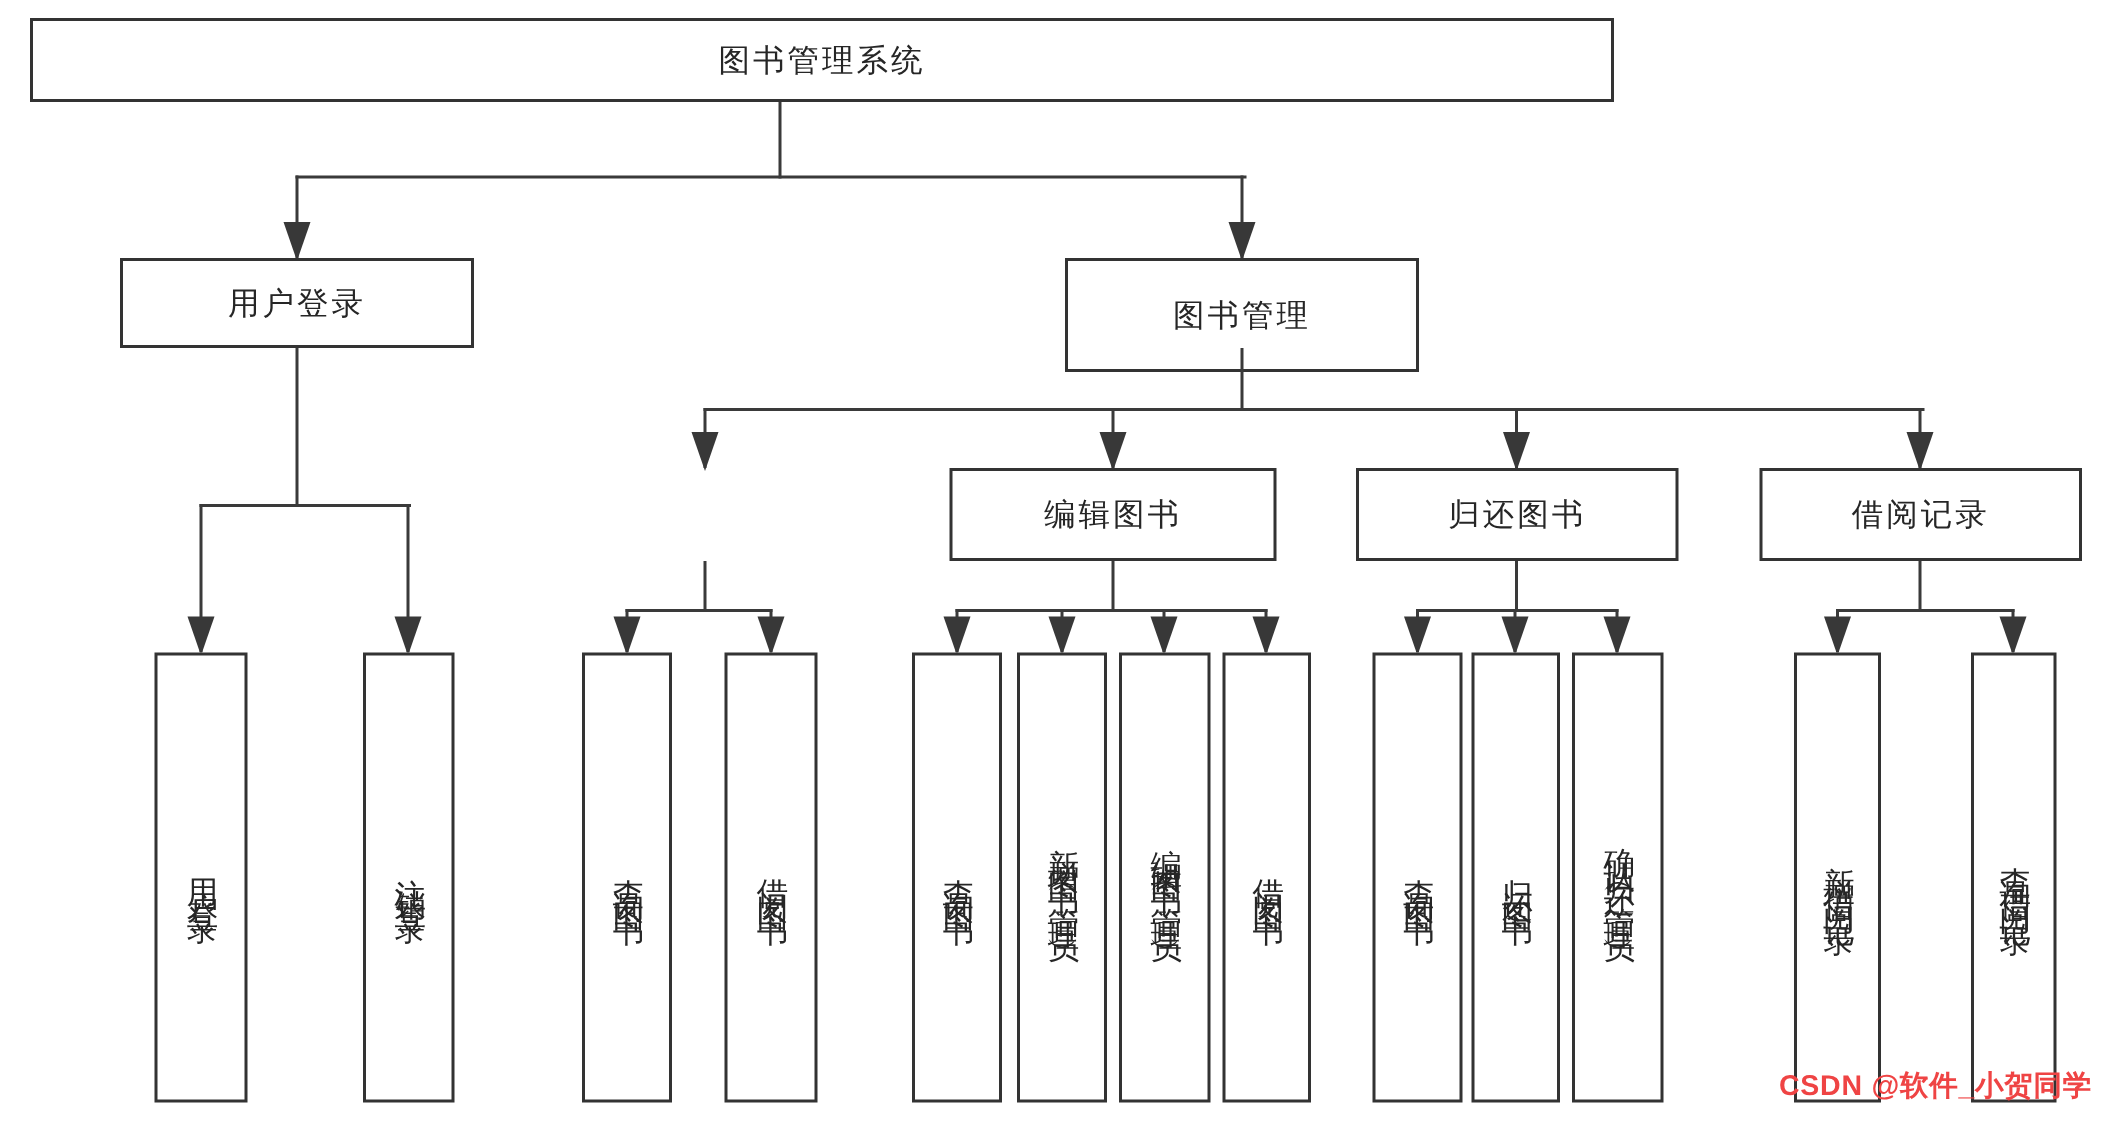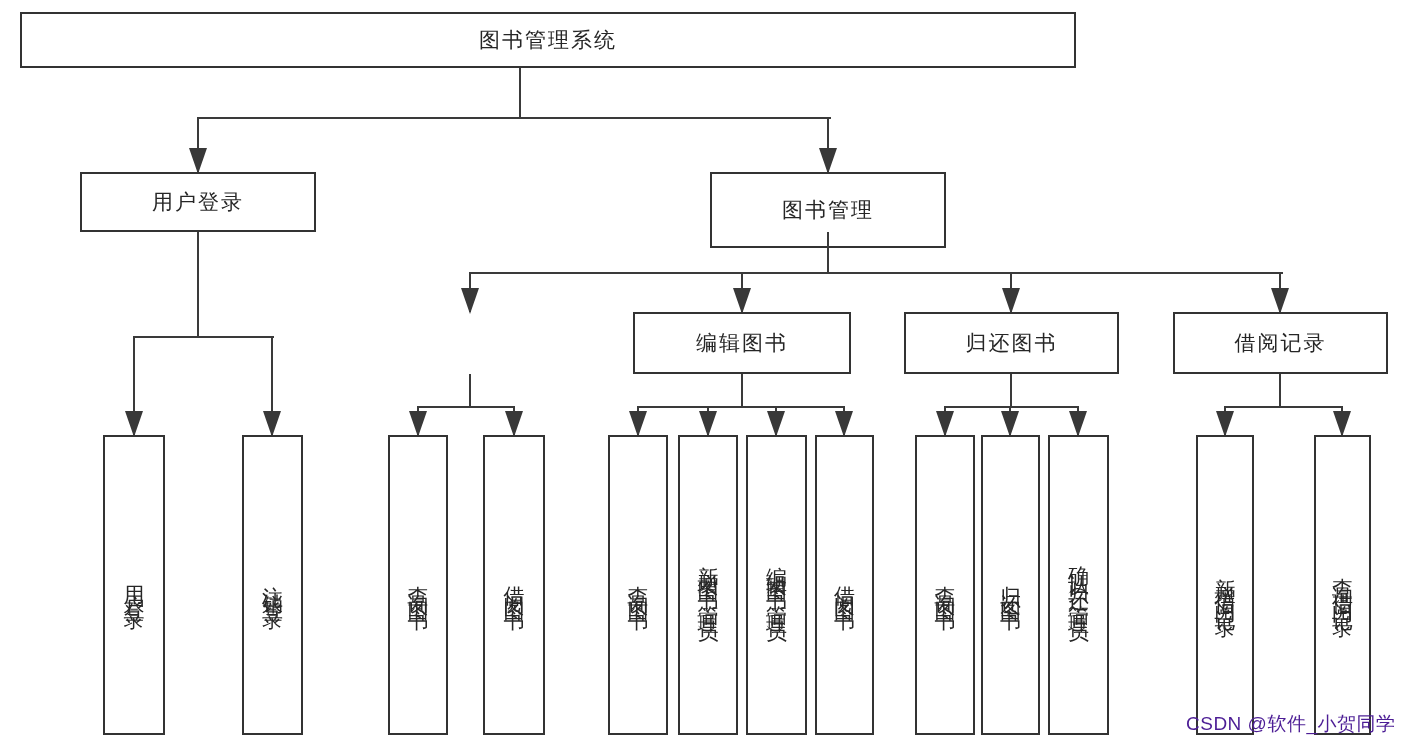--- a/index.html
+++ b/index.html
@@ -52,23 +52,24 @@
     border-left: 9px solid transparent;
     border-right: 9px solid transparent;
     border-top: 26px solid #383838;
   }
   .watermark {
     position: absolute;
     left: 1186px;
     top: 711px;
     font-size: 19px;
     letter-spacing: 0.5px;
-    color: #4c1d95;
+    color: #ef4444;
     z-index: 5;
     white-space: nowrap;
+    font-weight: bold;
   }
 </style>
 </head>
 <body>
 
 <div id="canvas">
 
   <div class="box hbox" style="left:20px;top:12px;width:1056px;height:56px">
     <span>图书管理系统</span>
   </div>

